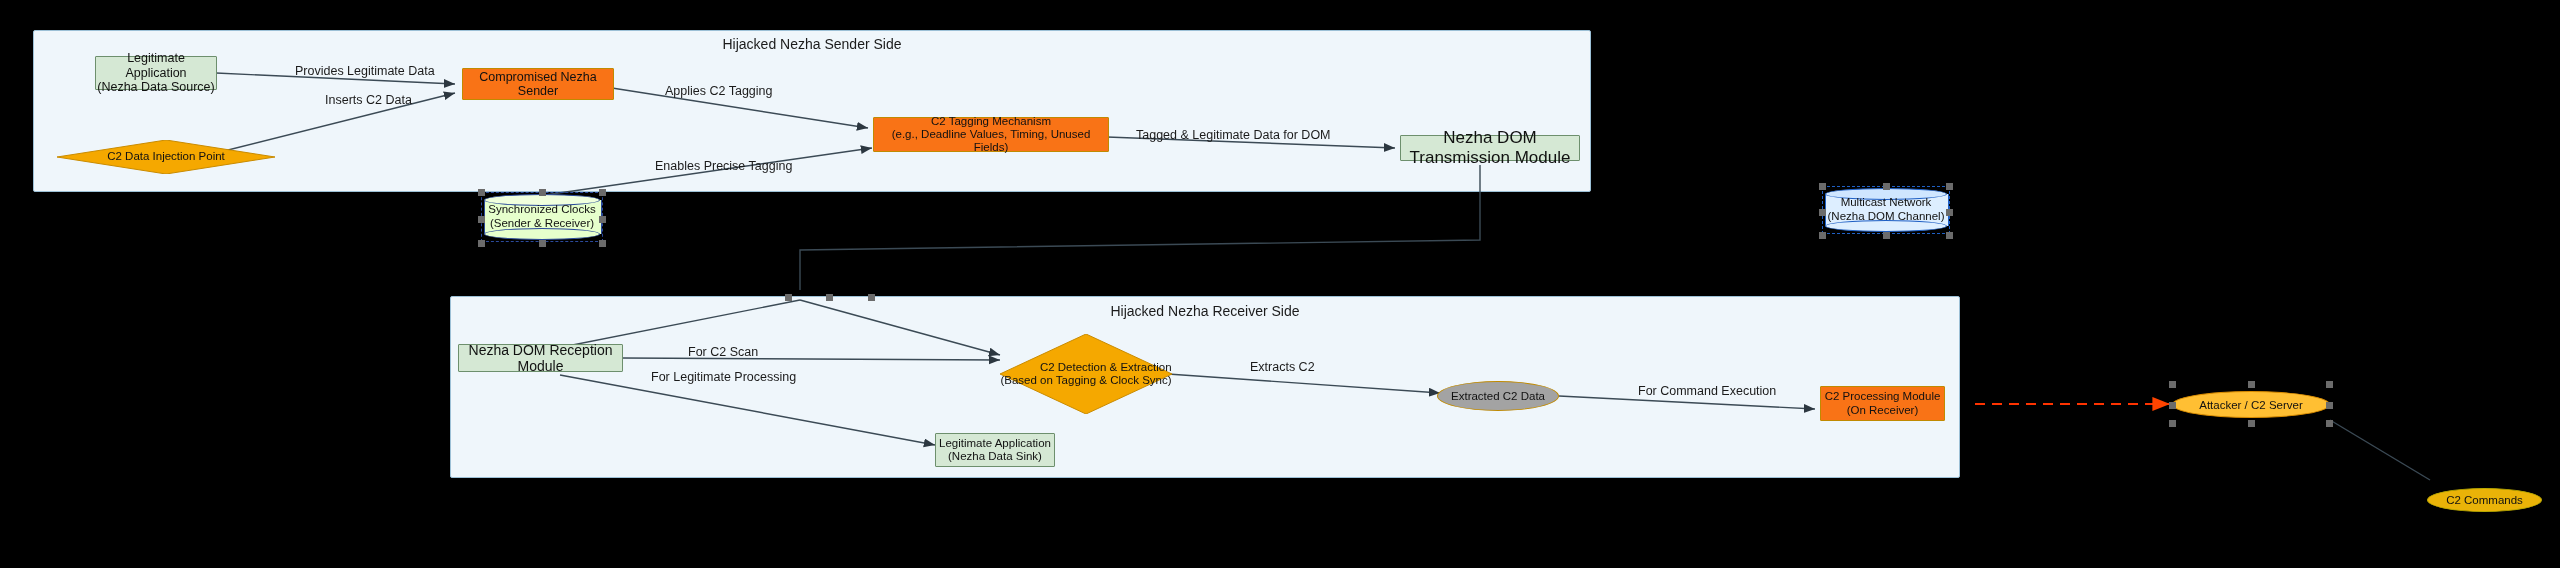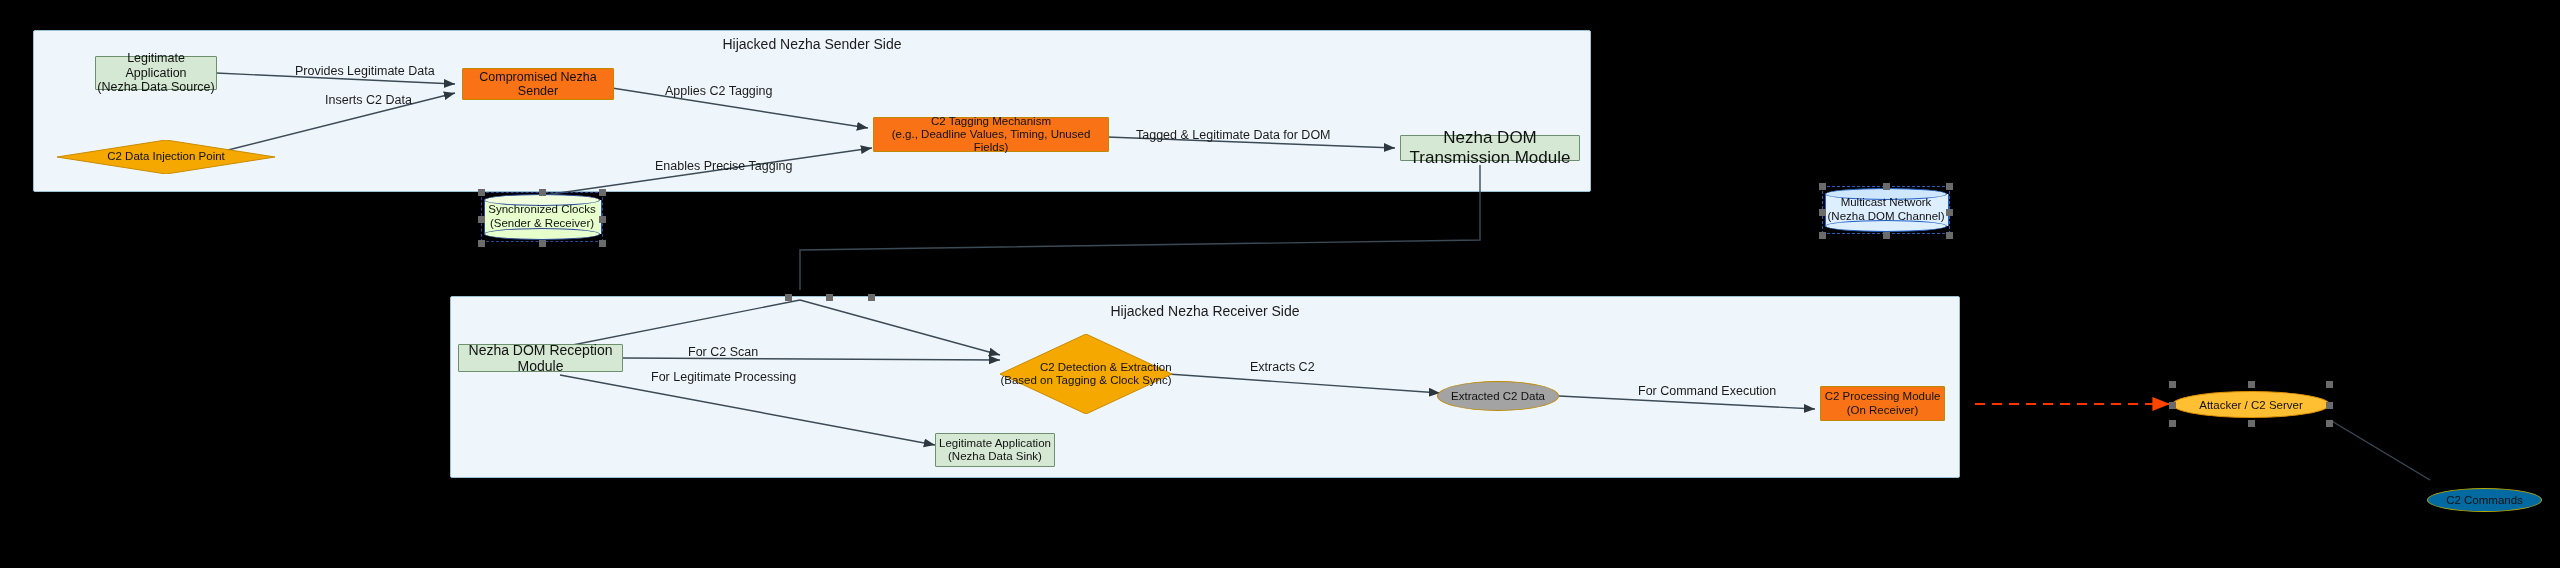--- a/index.html
+++ b/index.html
@@ -150,21 +150,21 @@
     display: flex;
     align-items: center;
     justify-content: center;
     text-align: center;
     font-size: 12.5px;
     color: #111111;
     white-space: nowrap;
   }
   .ellipse.amber { background: #a3a3a3; border: 1px solid #c08a00; }
   .ellipse.orange-sel { background: #ffbf33; border: 1px solid #d88b00; }
-  .ellipse.bright { background: #0369a1; border: 1px solid #b8a800; }
+  .ellipse.bright { background: #eab308; border: 1px solid #b8a800; }
   
   .edge-label {
     position: absolute;
     font-size: 12.5px;
     color: #1b1b1b;
     white-space: nowrap;
     background: transparent;
   }
 </style>
 </head>

